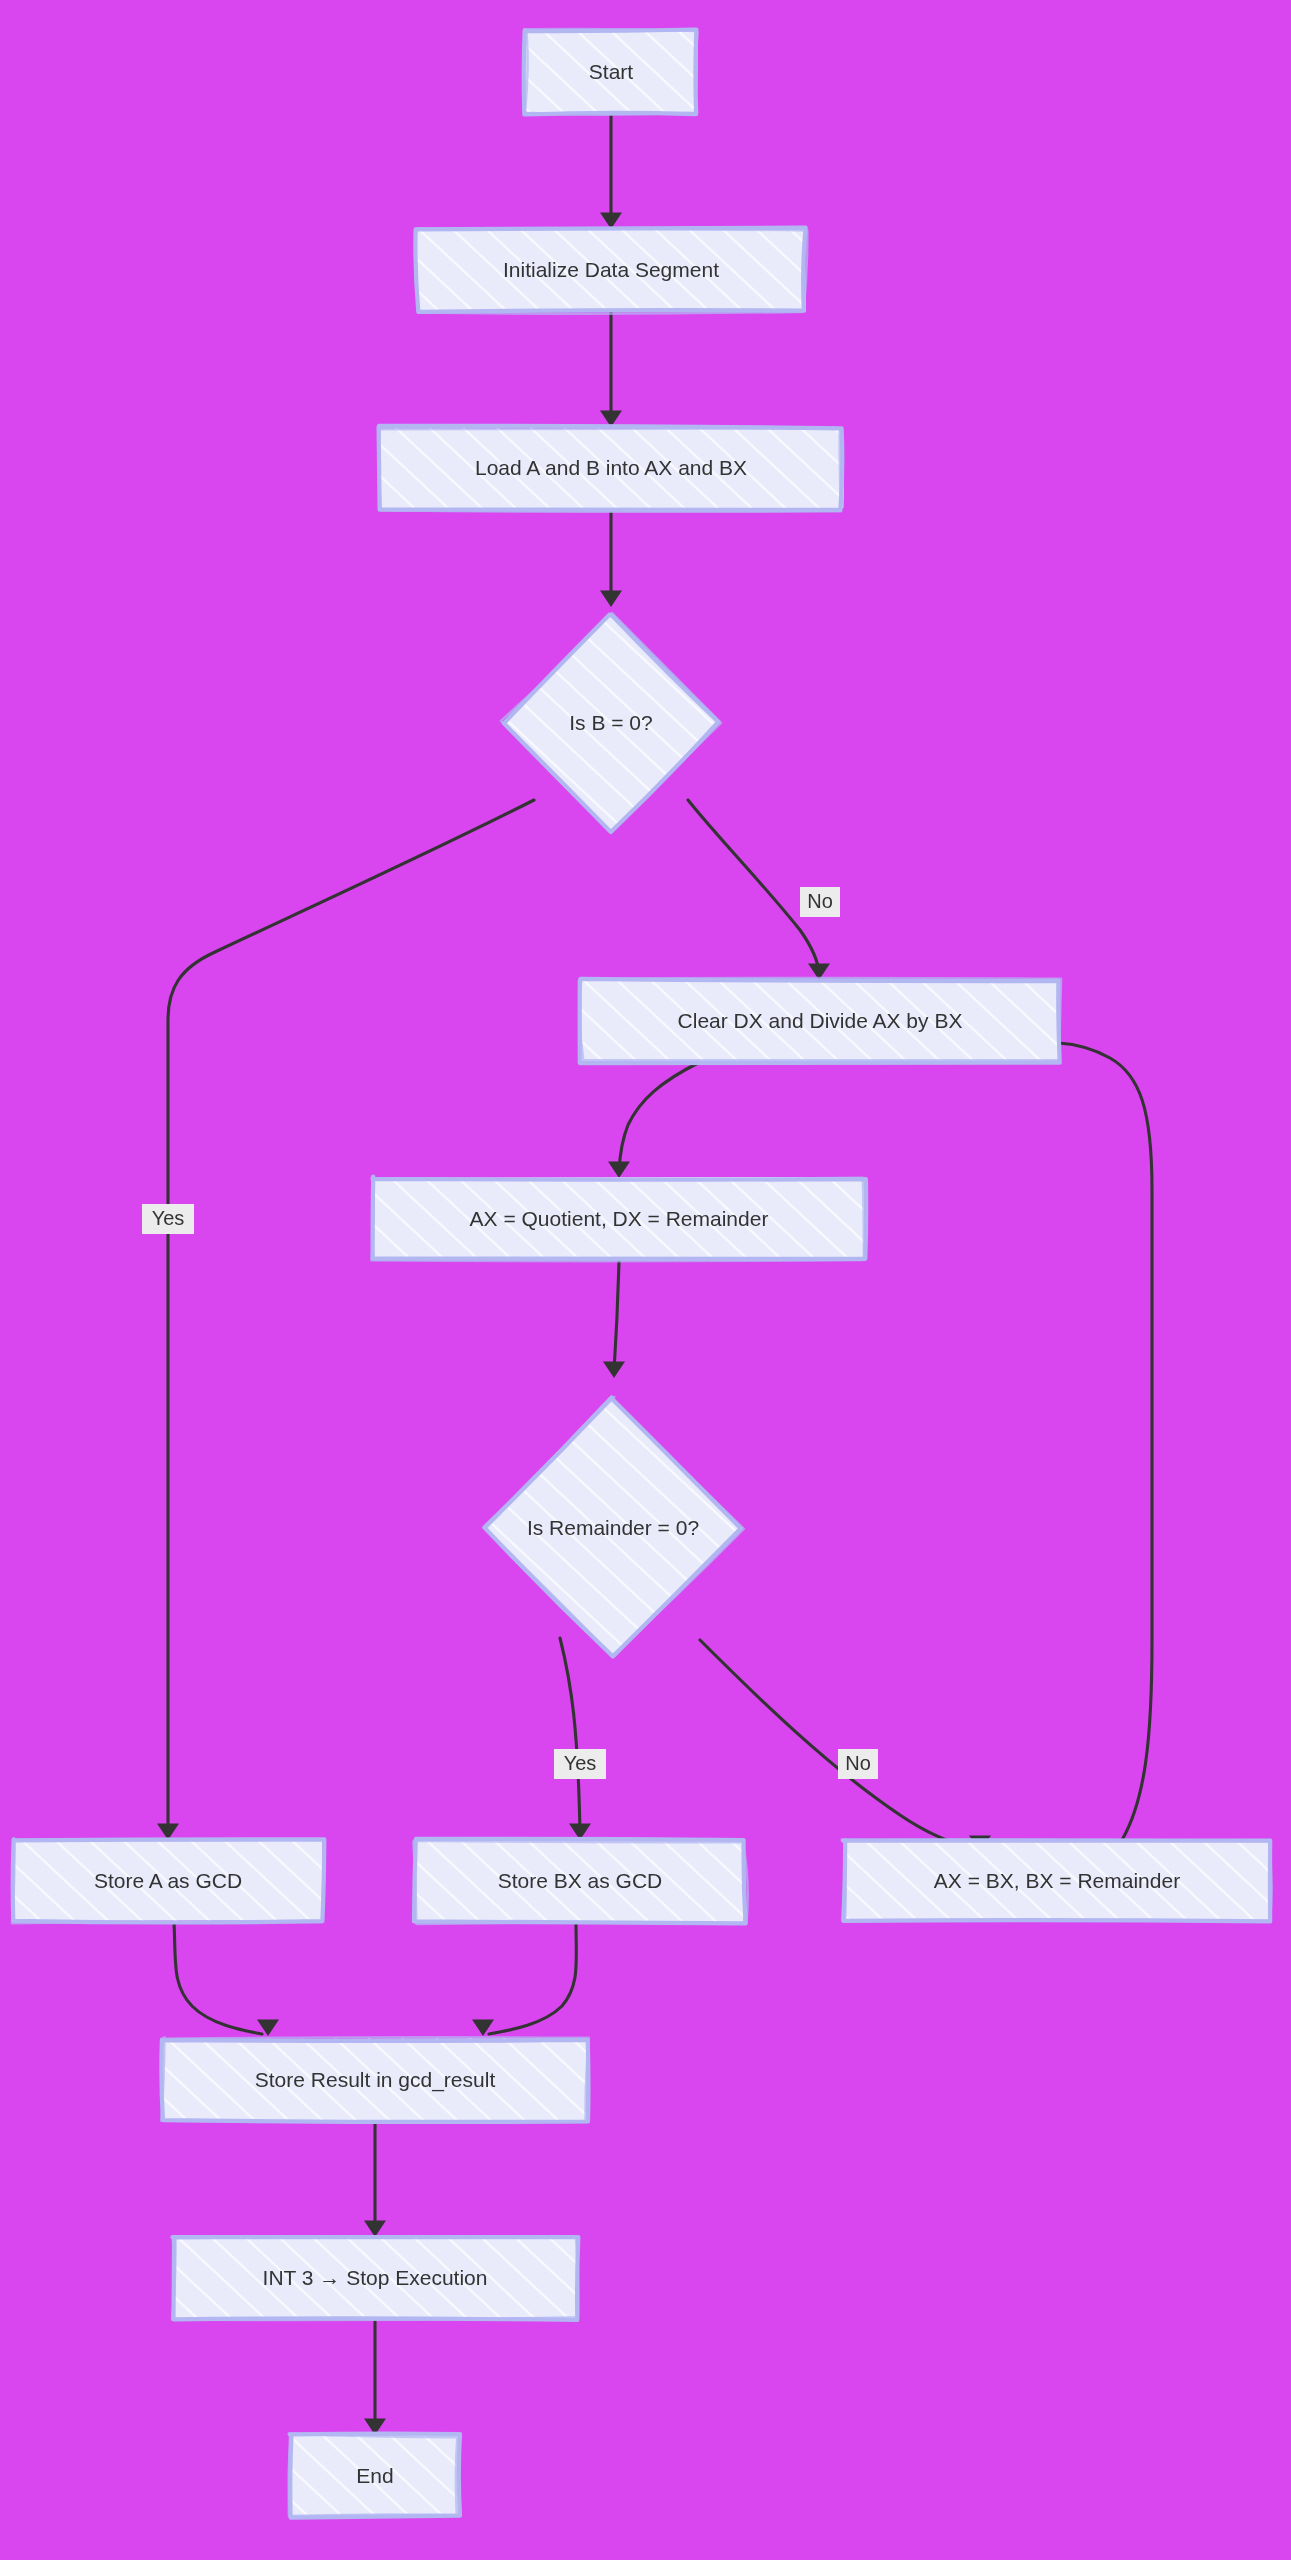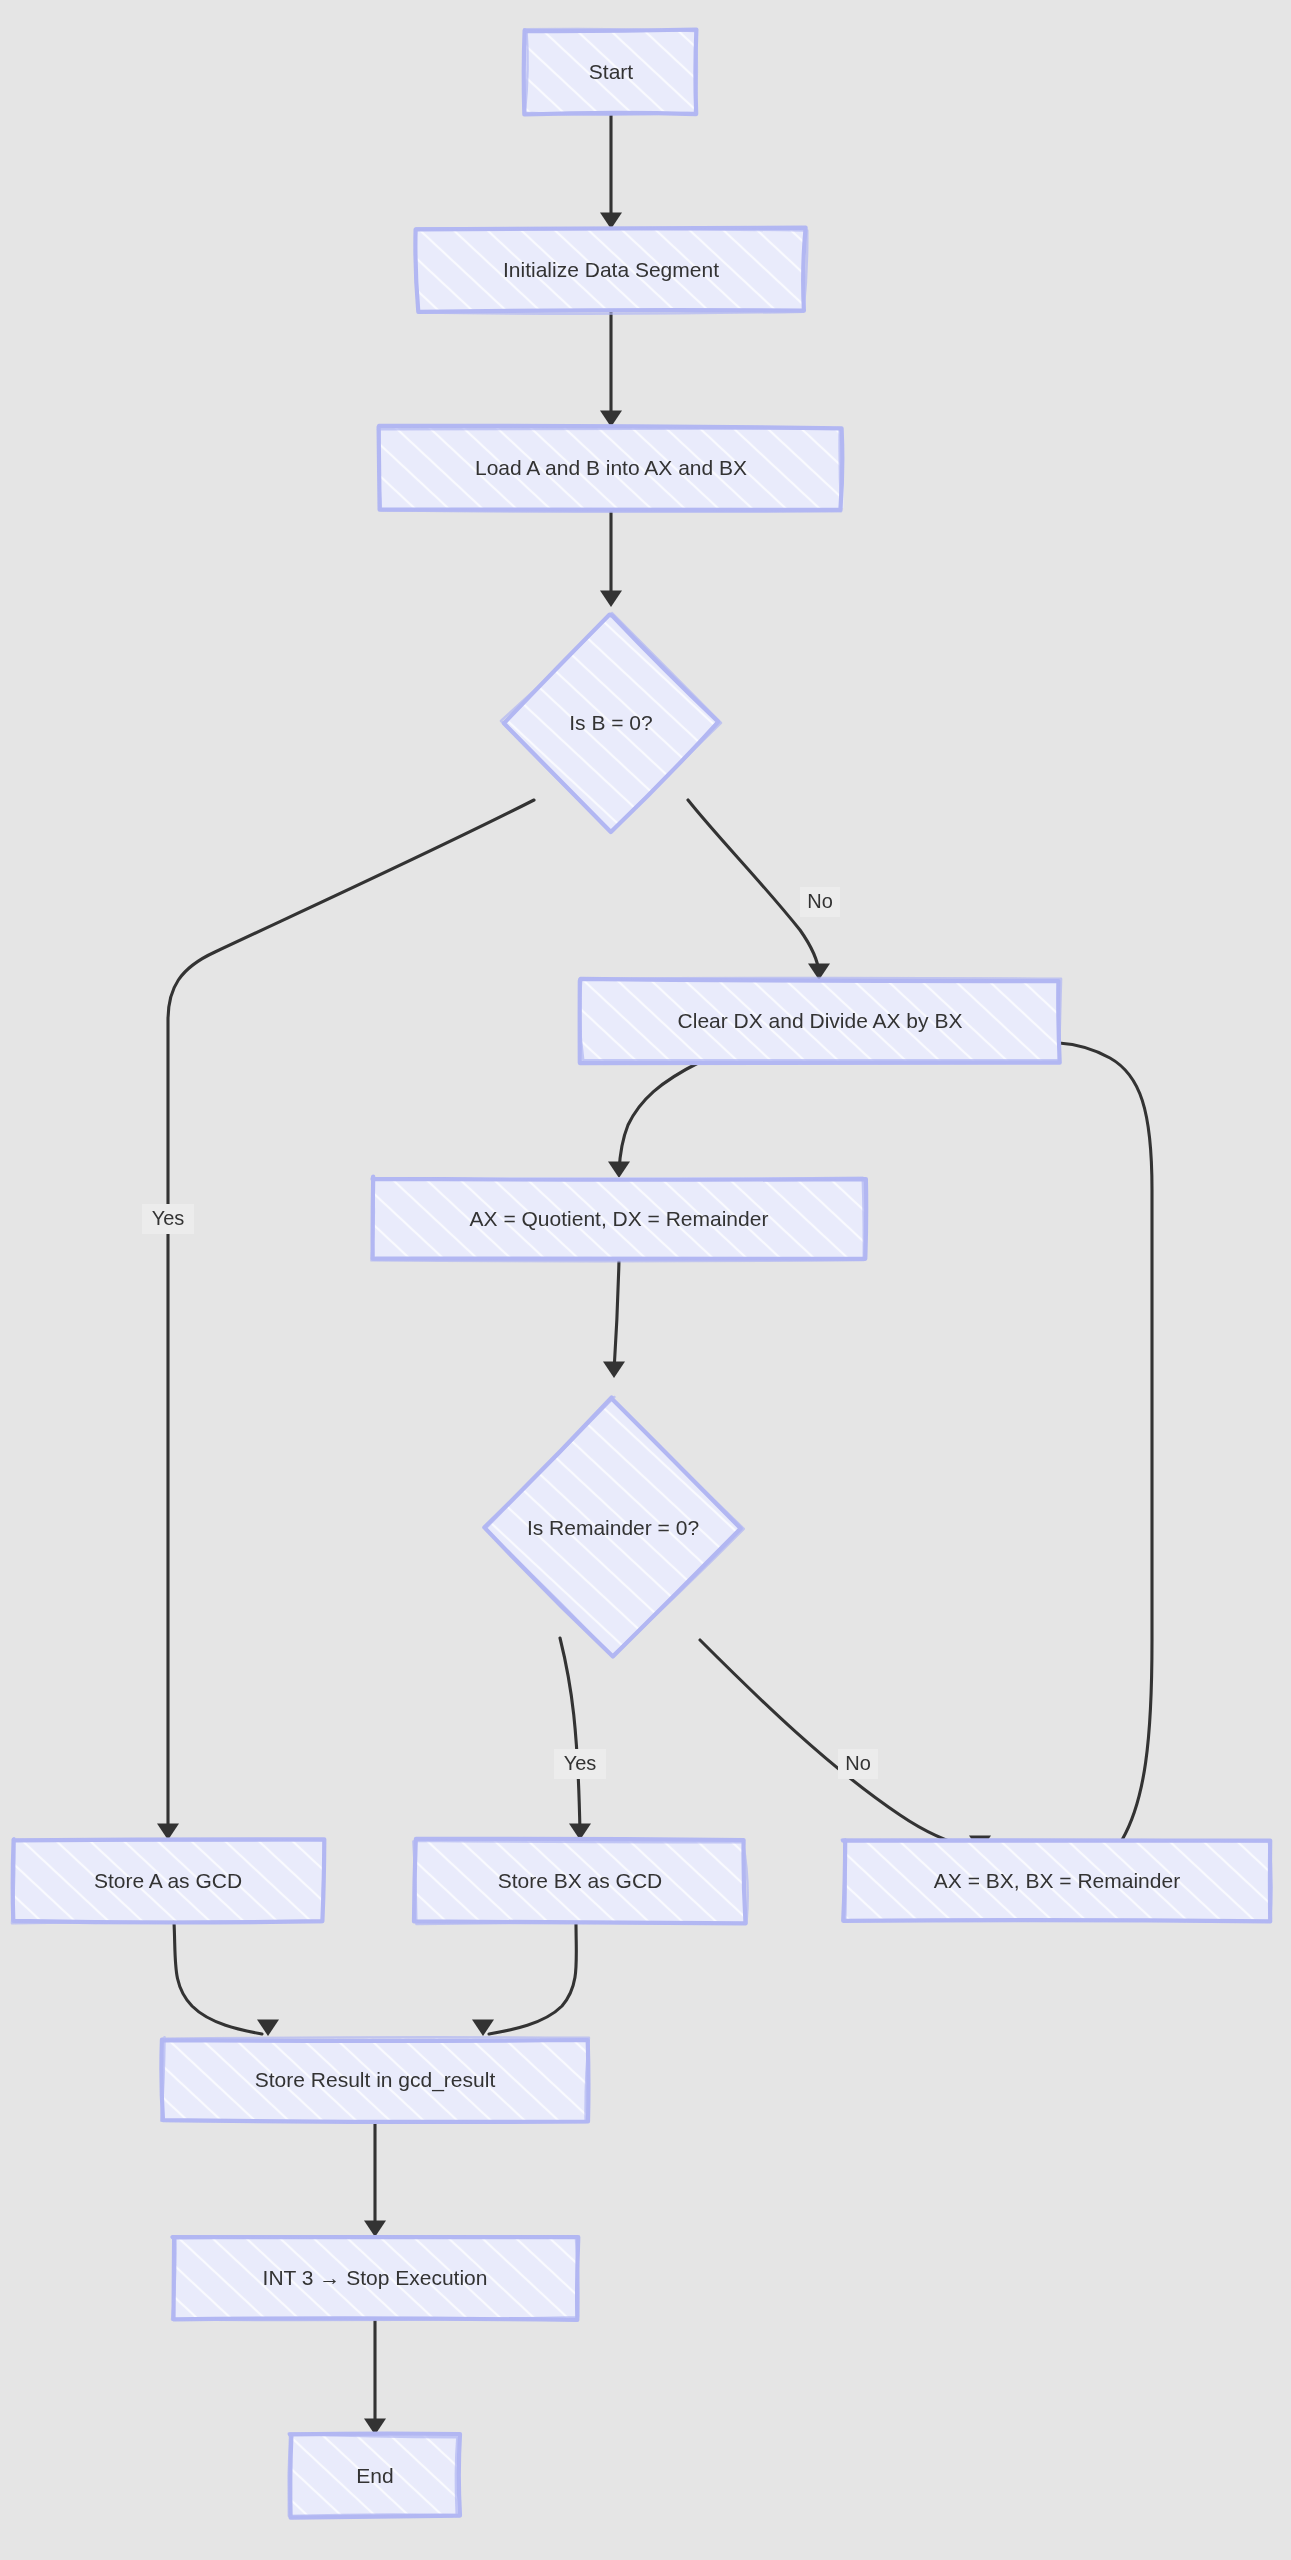--- a/index.html
+++ b/index.html
@@ -10,21 +10,21 @@
   body {
     width: 1291px;
     height: 2560px;
     font-family: "Liberation Sans", sans-serif;
     overflow: hidden;
   }
   #flow-root {
     position: relative;
     width: 1291px;
     height: 2560px;
-    background: #e5e5e5;
+    background: #d946ef;
   }
   svg#flow-svg {
     position: absolute;
     left: 0;
     top: 0;
     width: 1291px;
     height: 2560px;
     display: block;
   }
   .node-label {

